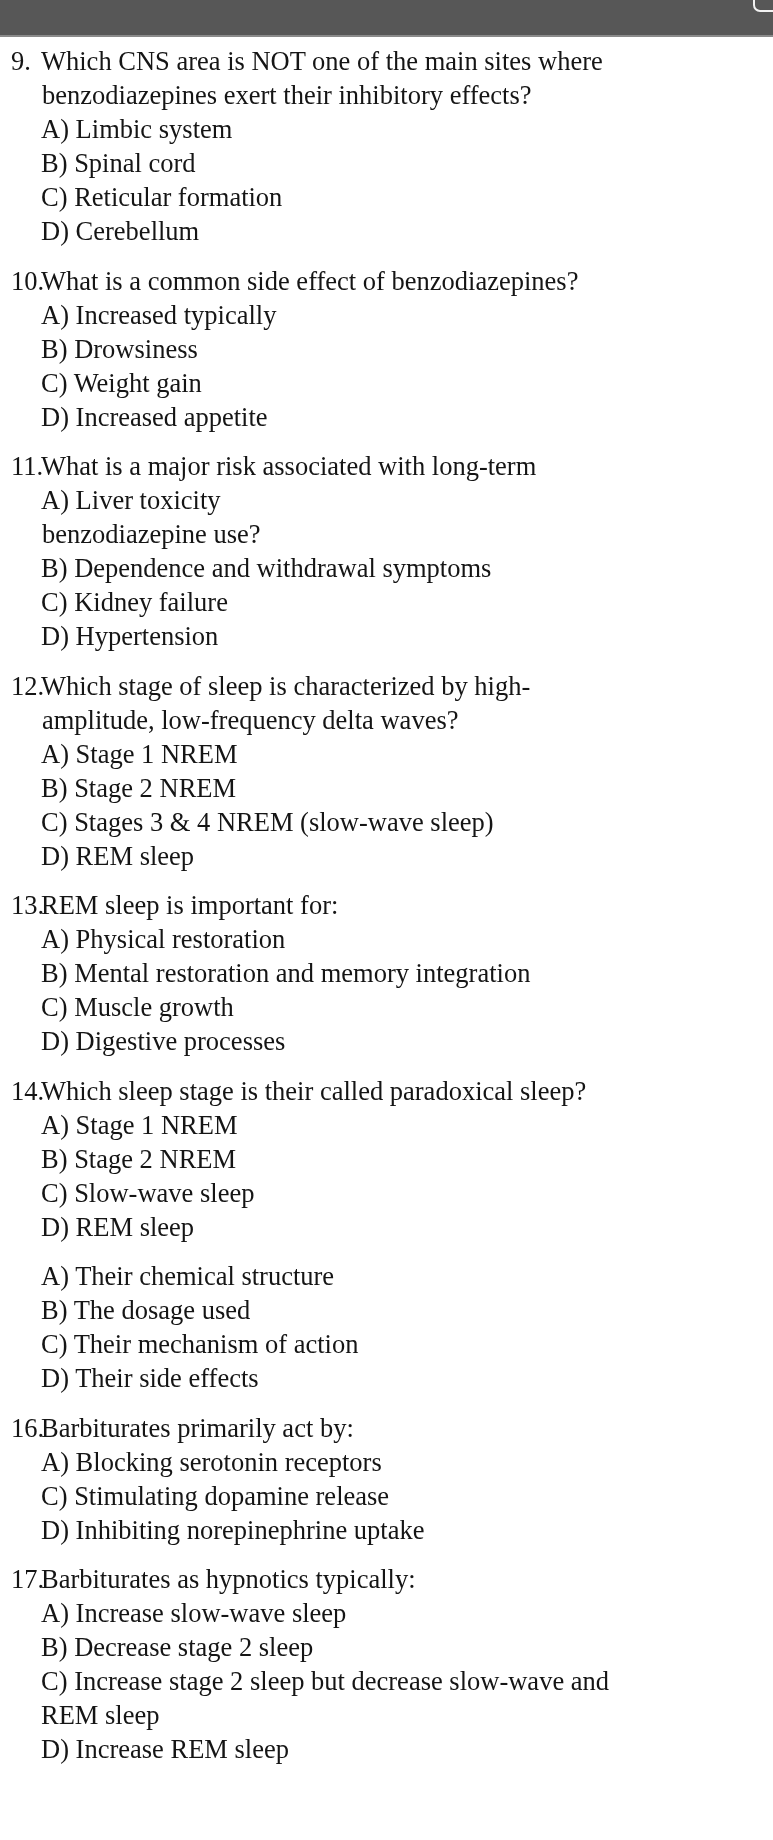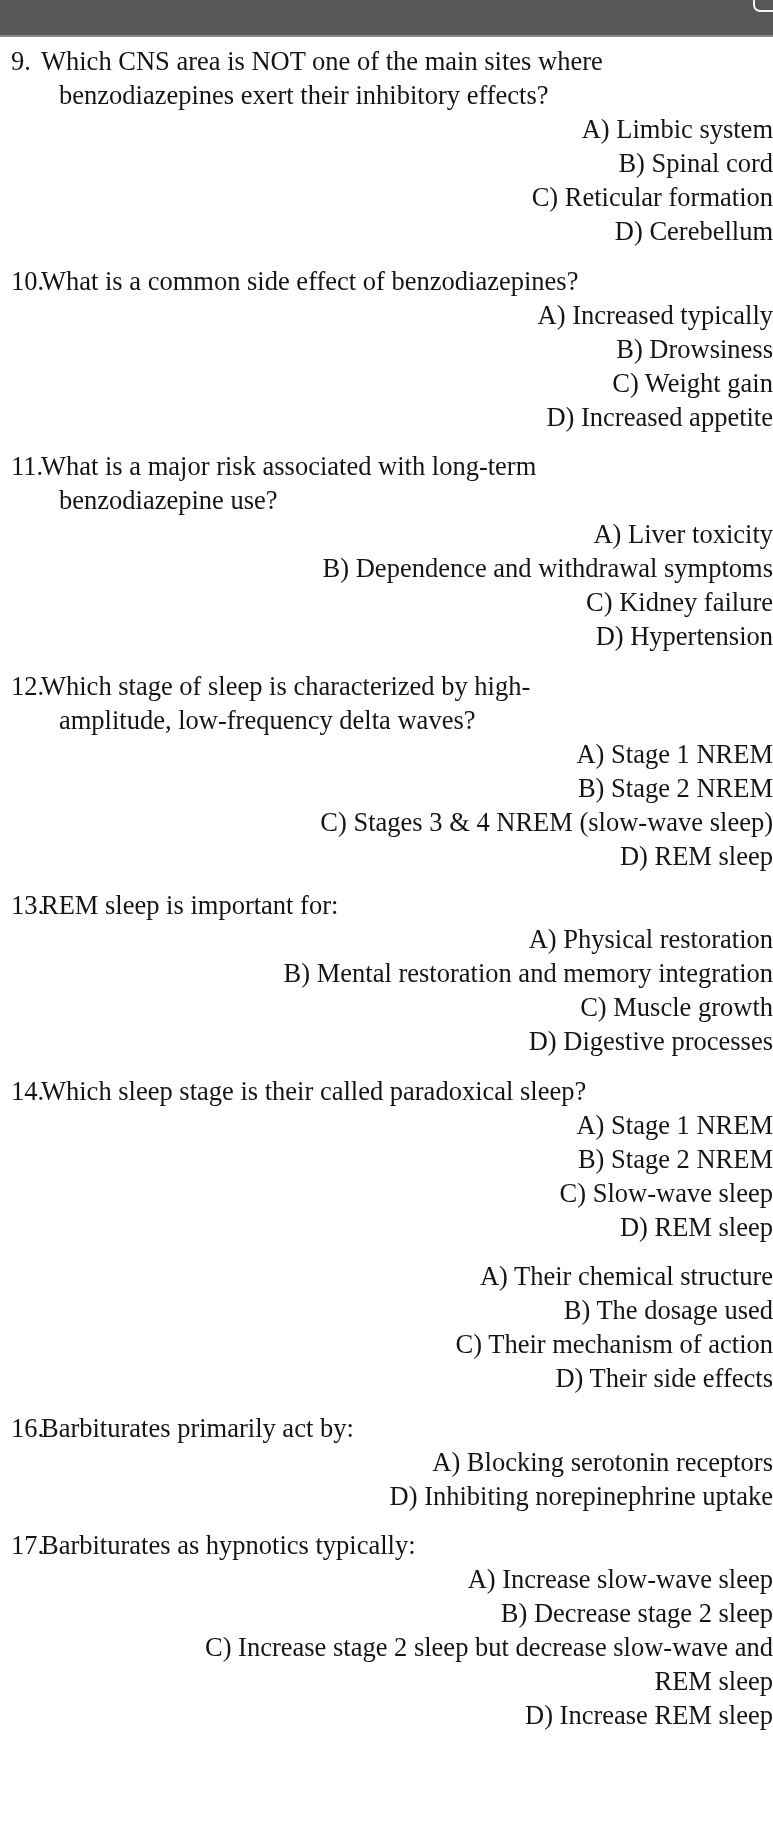--- a/index.html
+++ b/index.html
@@ -60,25 +60,24 @@
     .q-title {
       position: relative;
       padding-left: 41px;
     }
     .q-num {
       position: absolute;
       left: 11px;
       top: 0;
     }
     .q-cont {
-      padding-left: 59px;
+      padding-left: 42px;
     }
     .option {
       padding-left: 41px;
-      text-align: right;
     }
   </style>
 </head>
 <body>
 
 <div class="top-bar">
   <span class="faint-text">— — — — — — — — — —</span>
   <span class="corner-shape"></span>
 </div>
 
@@ -105,22 +104,22 @@
     <div class="line option"><span>B)</span> <span>Drowsiness</span></div>
     <div class="line option"><span>C)</span> <span>Weight gain</span></div>
     <div class="line option"><span>D)</span> <span>Increased appetite</span></div>
   </div>
 
   <div class="question">
     <div class="line q-title">
       <span class="q-num">11.</span>
       <span>What is a major risk associated with long-term</span>
     </div>
+    <div class="line option"><span>A)</span> <span>Liver toxicity</span></div>
     <div class="line q-cont">benzodiazepine use?</div>
-    <div class="line option"><span>A)</span> <span>Liver toxicity</span></div>
     <div class="line option"><span>B)</span> <span>Dependence and withdrawal symptoms</span></div>
     <div class="line option"><span>C)</span> <span>Kidney failure</span></div>
     <div class="line option"><span>D)</span> <span>Hypertension</span></div>
   </div>
 
   <div class="question">
     <div class="line q-title">
       <span class="q-num">12.</span>
       <span>Which stage of sleep is characterized by high-</span>
     </div>
@@ -159,20 +158,21 @@
     <div class="line option"><span>C)</span> <span>Their mechanism of action</span></div>
     <div class="line option"><span>D)</span> <span>Their side effects</span></div>
   </div>
 
   <div class="question">
     <div class="line q-title">
       <span class="q-num">16.</span>
       <span>Barbiturates primarily act by:</span>
     </div>
     <div class="line option"><span>A)</span> <span>Blocking serotonin receptors</span></div>
+    <div class="line option"><span>C)</span> <span>Stimulating dopamine release</span></div>
     <div class="line option"><span>D)</span> <span>Inhibiting norepinephrine uptake</span></div>
   </div>
 
   <div class="question">
     <div class="line q-title">
       <span class="q-num">17.</span>
       <span>Barbiturates as hypnotics typically:</span>
     </div>
     <div class="line option"><span>A)</span> <span>Increase slow-wave sleep</span></div>
     <div class="line option"><span>B)</span> <span>Decrease stage 2 sleep</span></div>

